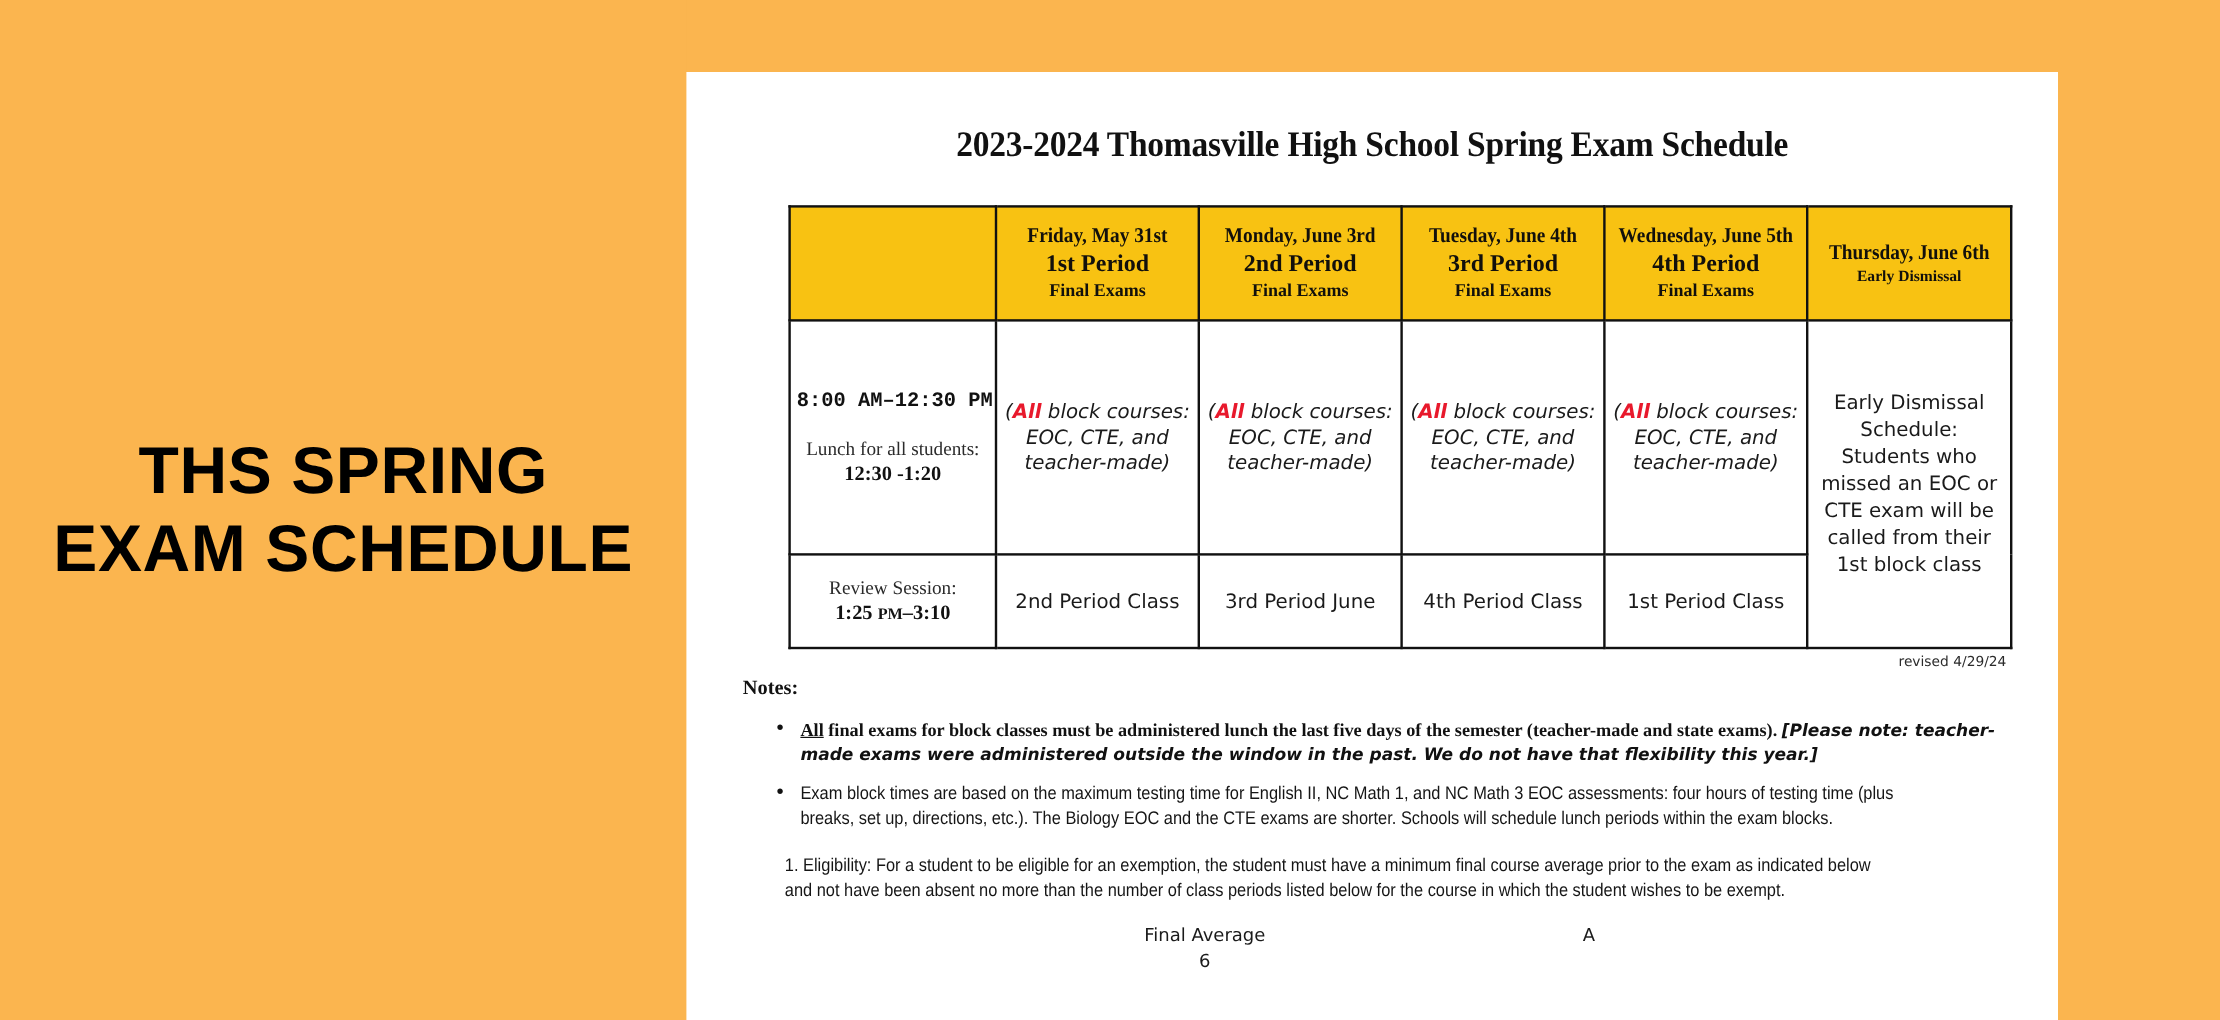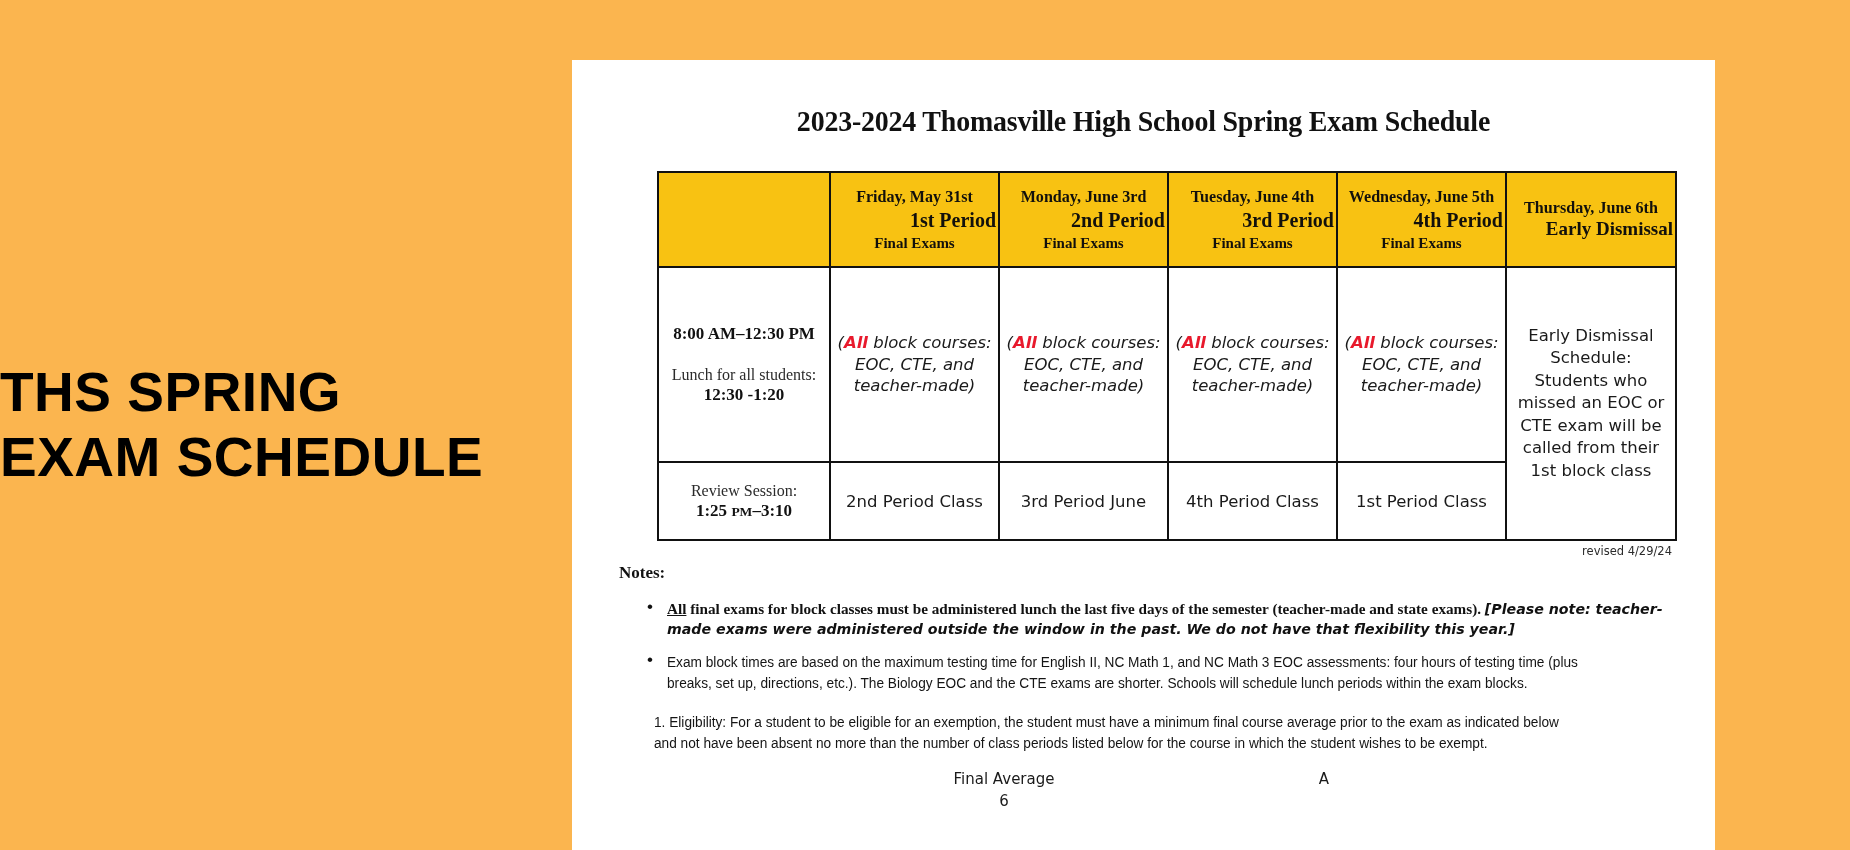--- a/index.html
+++ b/index.html
@@ -22,21 +22,21 @@
 
   
   #banner {
     position: absolute;
     left: 0; top: 0;
     width: 572px;
     height: 850px;
     background: #fbb54f;
     display: flex;
     flex-direction: column;
-    align-items: flex-start;
+    align-items: center;
     justify-content: center;
   }
   #banner .line {
     color: #000;
     font-family: "Liberation Sans", sans-serif;
     font-weight: bold;
     font-size: 55px;
     letter-spacing: 0.5px;
     line-height: 1.18;
     text-align: center;
@@ -102,35 +102,34 @@
     line-height: 1.12;
     transform: scaleX(0.92);
     white-space: nowrap;
   }
   .h-period {
     display: block;
     font-weight: bold;
     font-size: 20px;
     line-height: 1.2;
     margin-top: 1px;
-    text-align: right;
   }
   .h-final {
     display: block;
     font-weight: bold;
     font-size: 15px;
     line-height: 1.2;
     margin-top: 2px;
   }
-  tr.head td.thu .h-period { font-size: 19px; }
+  tr.head td.thu .h-period { font-size: 13px; }
 
   
   tr.exam td { height: 195px; }
   .time-main {
-    font-family: Liberation Serif, serif;
+    font-family: Liberation Mono, monospace;
     font-weight: bold;
     font-size: 17px;
     color: #111;
     white-space: nowrap;
   }
   .time-lunch-label {
     font-family: "Liberation Serif", serif;
     font-size: 16px;
     color: #2b2b2b;
     margin-top: 22px;

